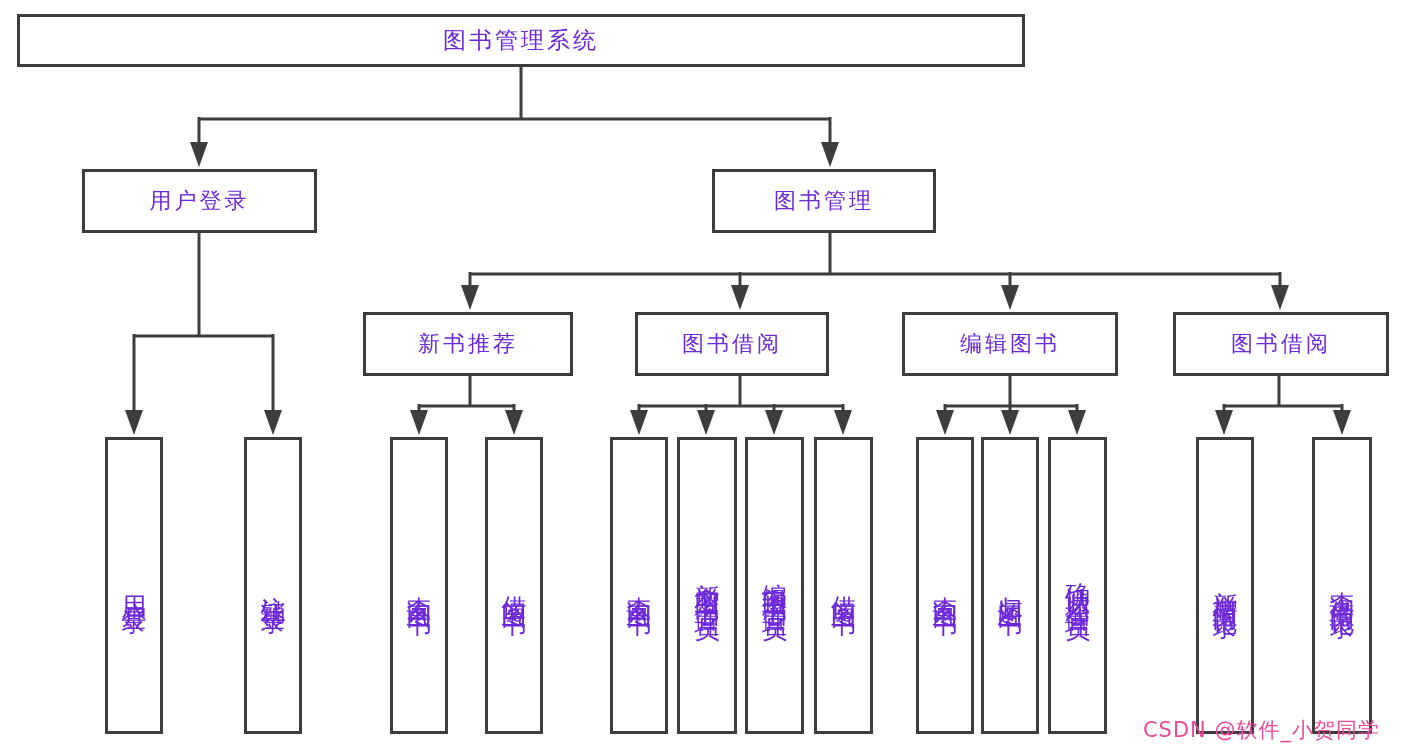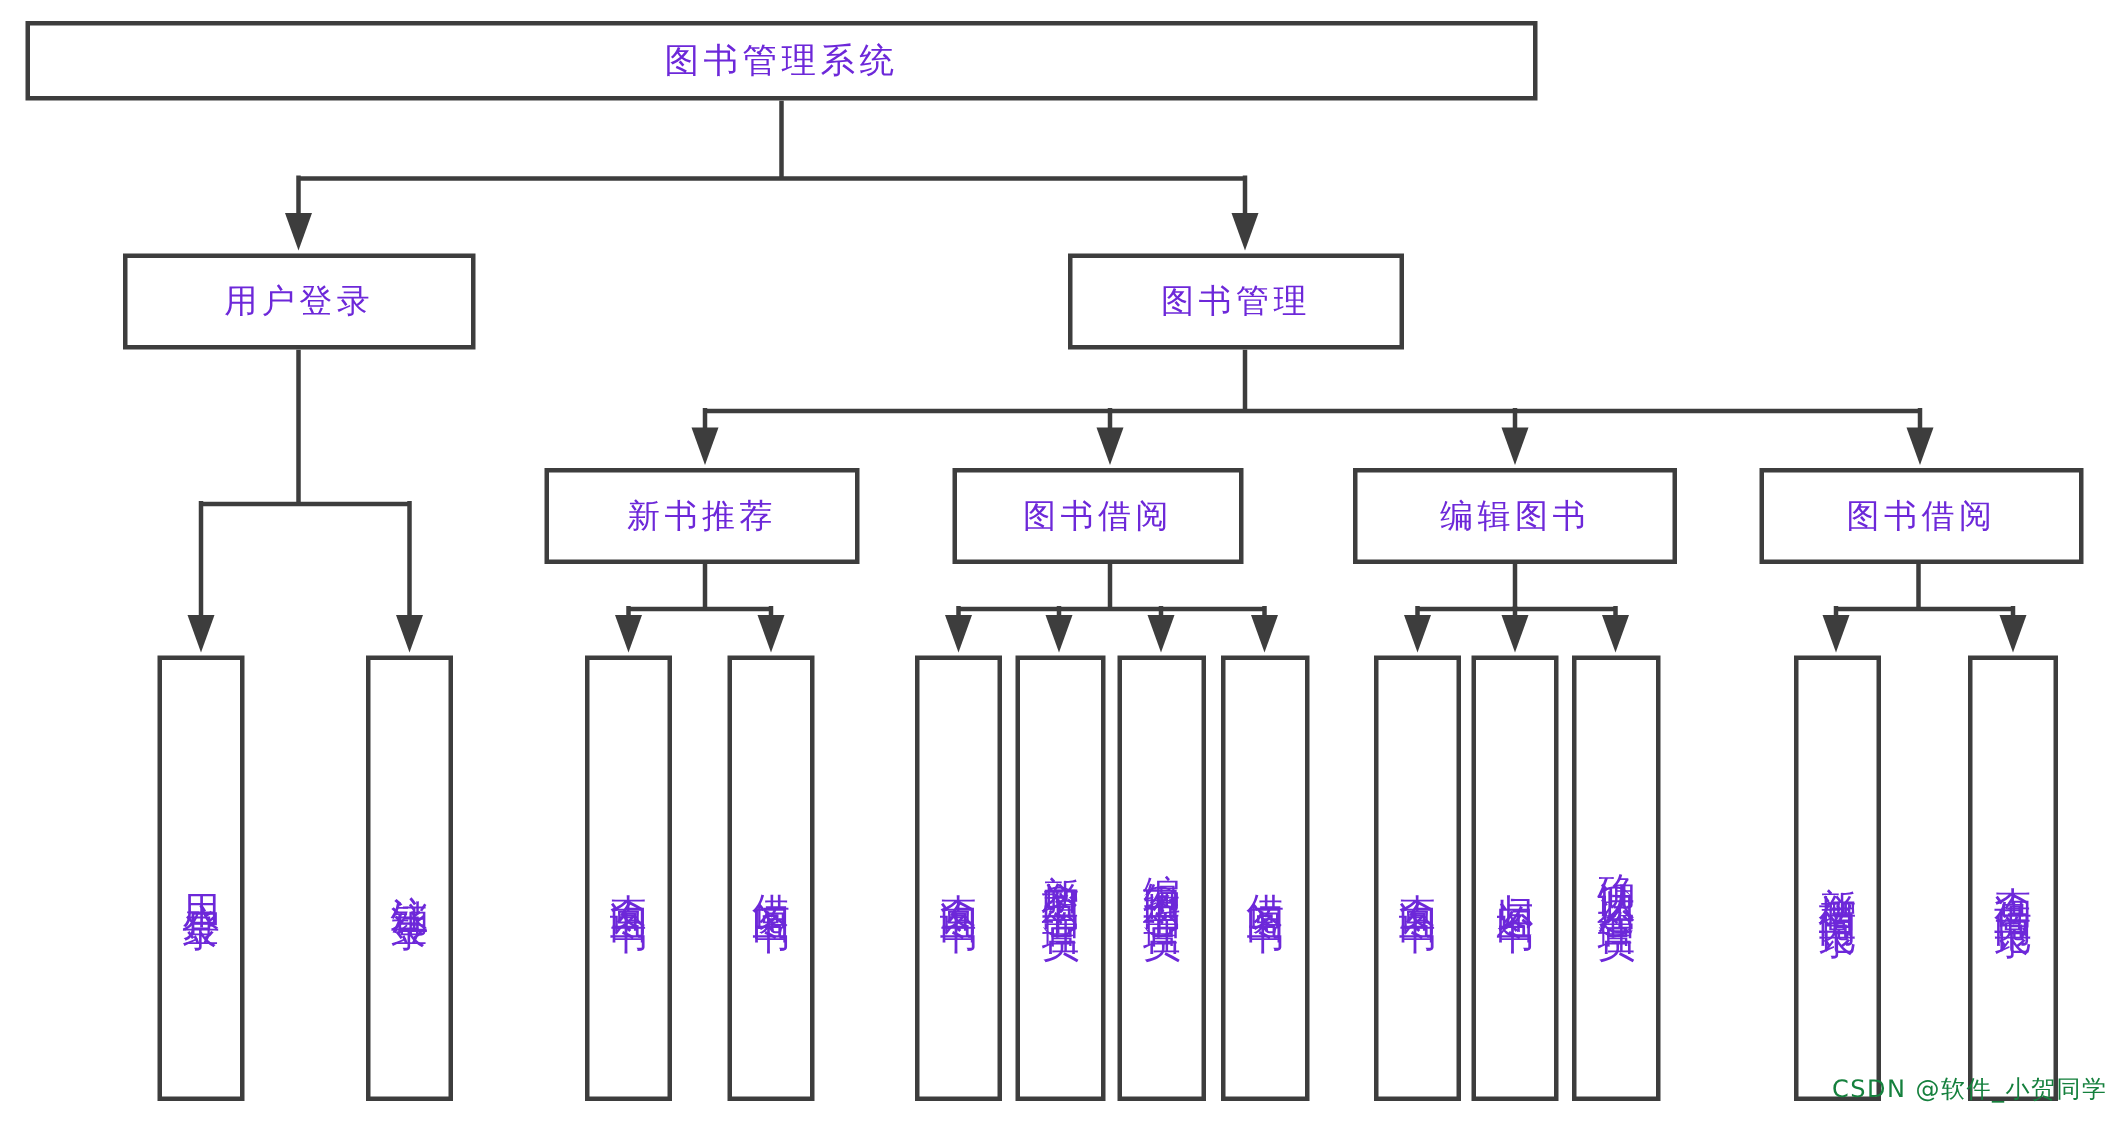--- a/index.html
+++ b/index.html
@@ -53,25 +53,25 @@
     top: 437px;
     height: 297px;
     writing-mode: vertical-rl;
     text-orientation: mixed;
     font-size: 25px;
     letter-spacing: 5px;
     line-height: 1;
   }
   .watermark {
     position: absolute;
-    right: 0;
+    right: 25px;
     top: 716px;
-    font-size: 16px;
+    font-size: 21px;
     letter-spacing: 1px;
-    color: #15803d;
+    color: #ec4899;
     z-index: 5;
     white-space: nowrap;
   }
 </style>
 </head>
 <body>
 
 <div class="stage">
 
   <svg class="connectors" viewBox="0 0 1405 747" xmlns="http://www.w3.org/2000/svg">

